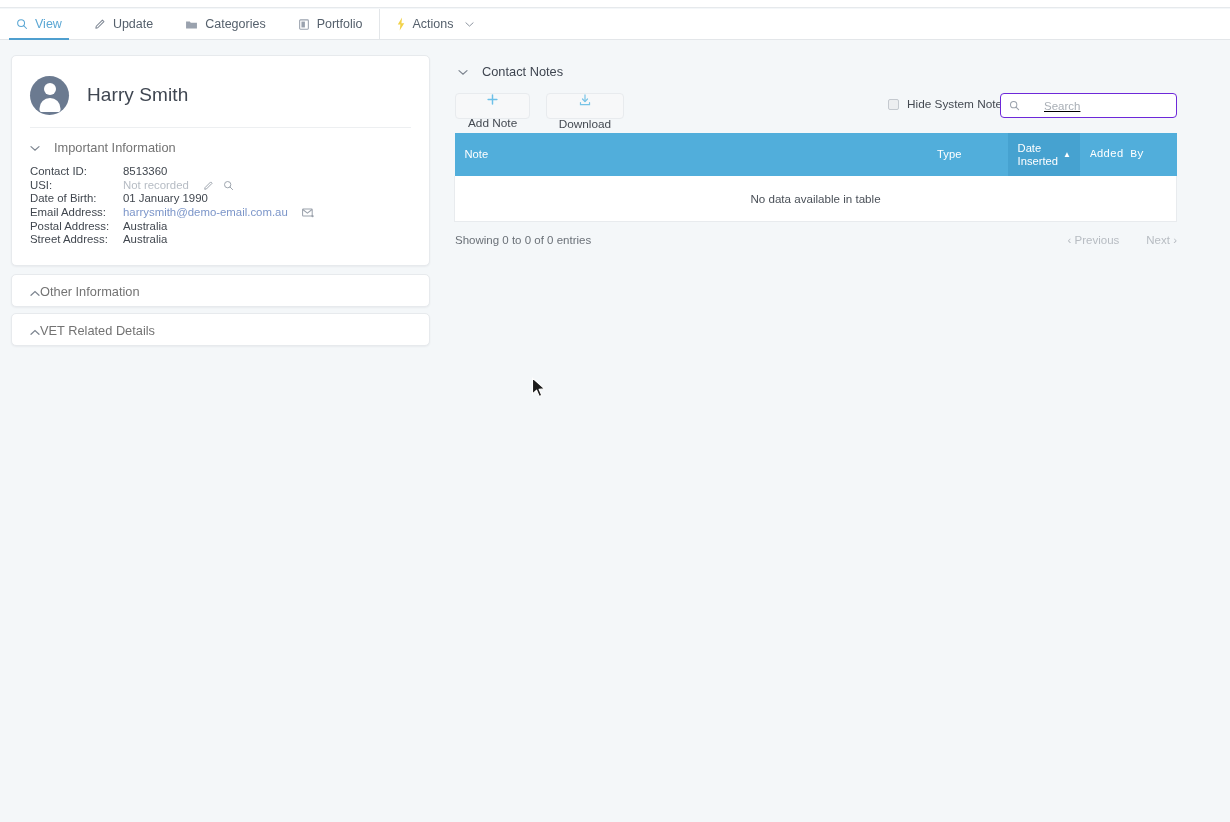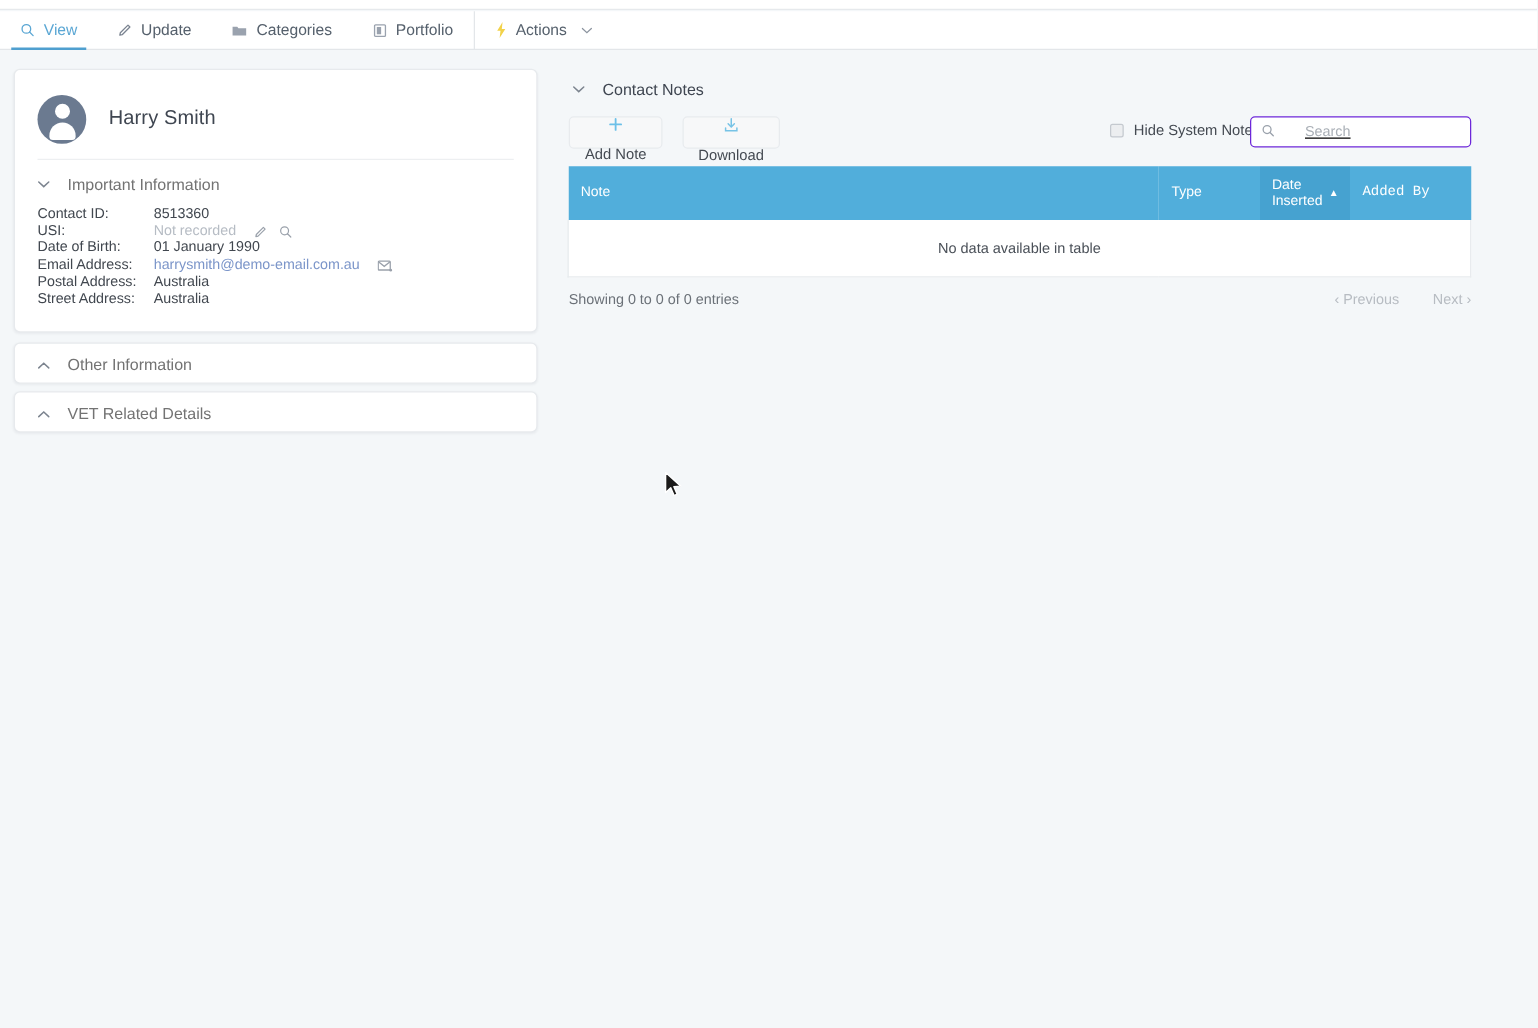--- a/index.html
+++ b/index.html
@@ -93,21 +93,21 @@
   .avatar::after {
     content: "";
     position: absolute;
     left: 50%; bottom: 3px;
     transform: translateX(-50%);
     width: 21px; height: 14px;
     border-radius: 11px 11px 3px 3px;
     background: #ffffff;
   }
   .person-name {
-    font-size: 16px;
+    font-size: 19px;
     color: #3f4651;
     font-weight: 400;
     letter-spacing: .1px;
   }
   .card-divider {
     margin: 9px 18px 0 18px;
     height: 1px;
     background: #edeff1;
   }
   .section-head {
@@ -139,21 +139,20 @@
   .info-val { color: #41474f; }
   .info-val.muted { color: #b6bcc4; }
   .info-val.link { color: #7b95c9; }
   .row-icons { display: inline-flex; gap: 9px; margin-left: 14px; align-items: center; }
   .mini-ic { cursor: pointer; display: inline-flex; }
 
   #other-card { left: 11px; top: 274px; width: 419px; height: 33px; }
   #vet-card   { left: 11px; top: 313px; width: 419px; height: 33px; }
   .collapsed-head {
     display: flex; align-items: center;
-    gap: 14px;
     height: 33px;
     padding: 0 18px;
     cursor: pointer;
   }
 
   
   #notes-pane { position: absolute; left: 440px; top: 55px; width: 770px; }
   .notes-head {
     display: flex; align-items: center;
     gap: 14px;

